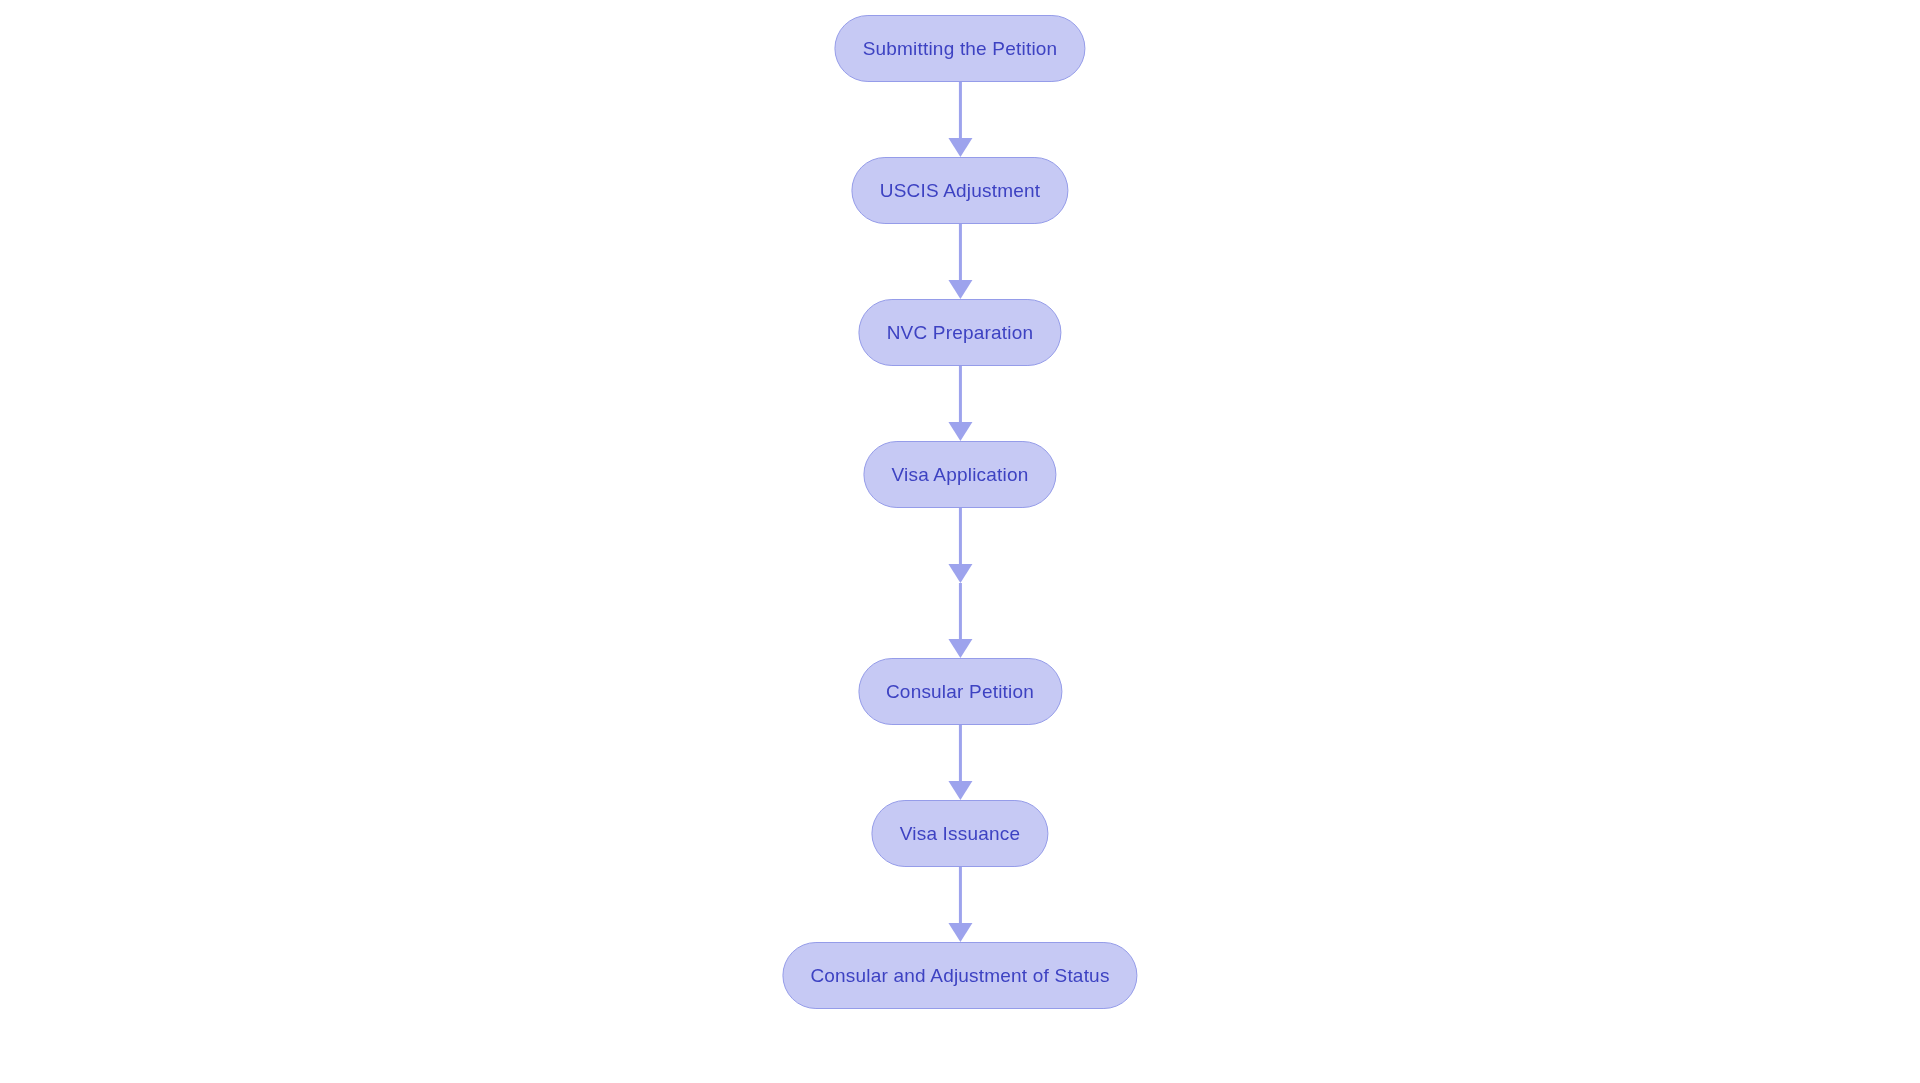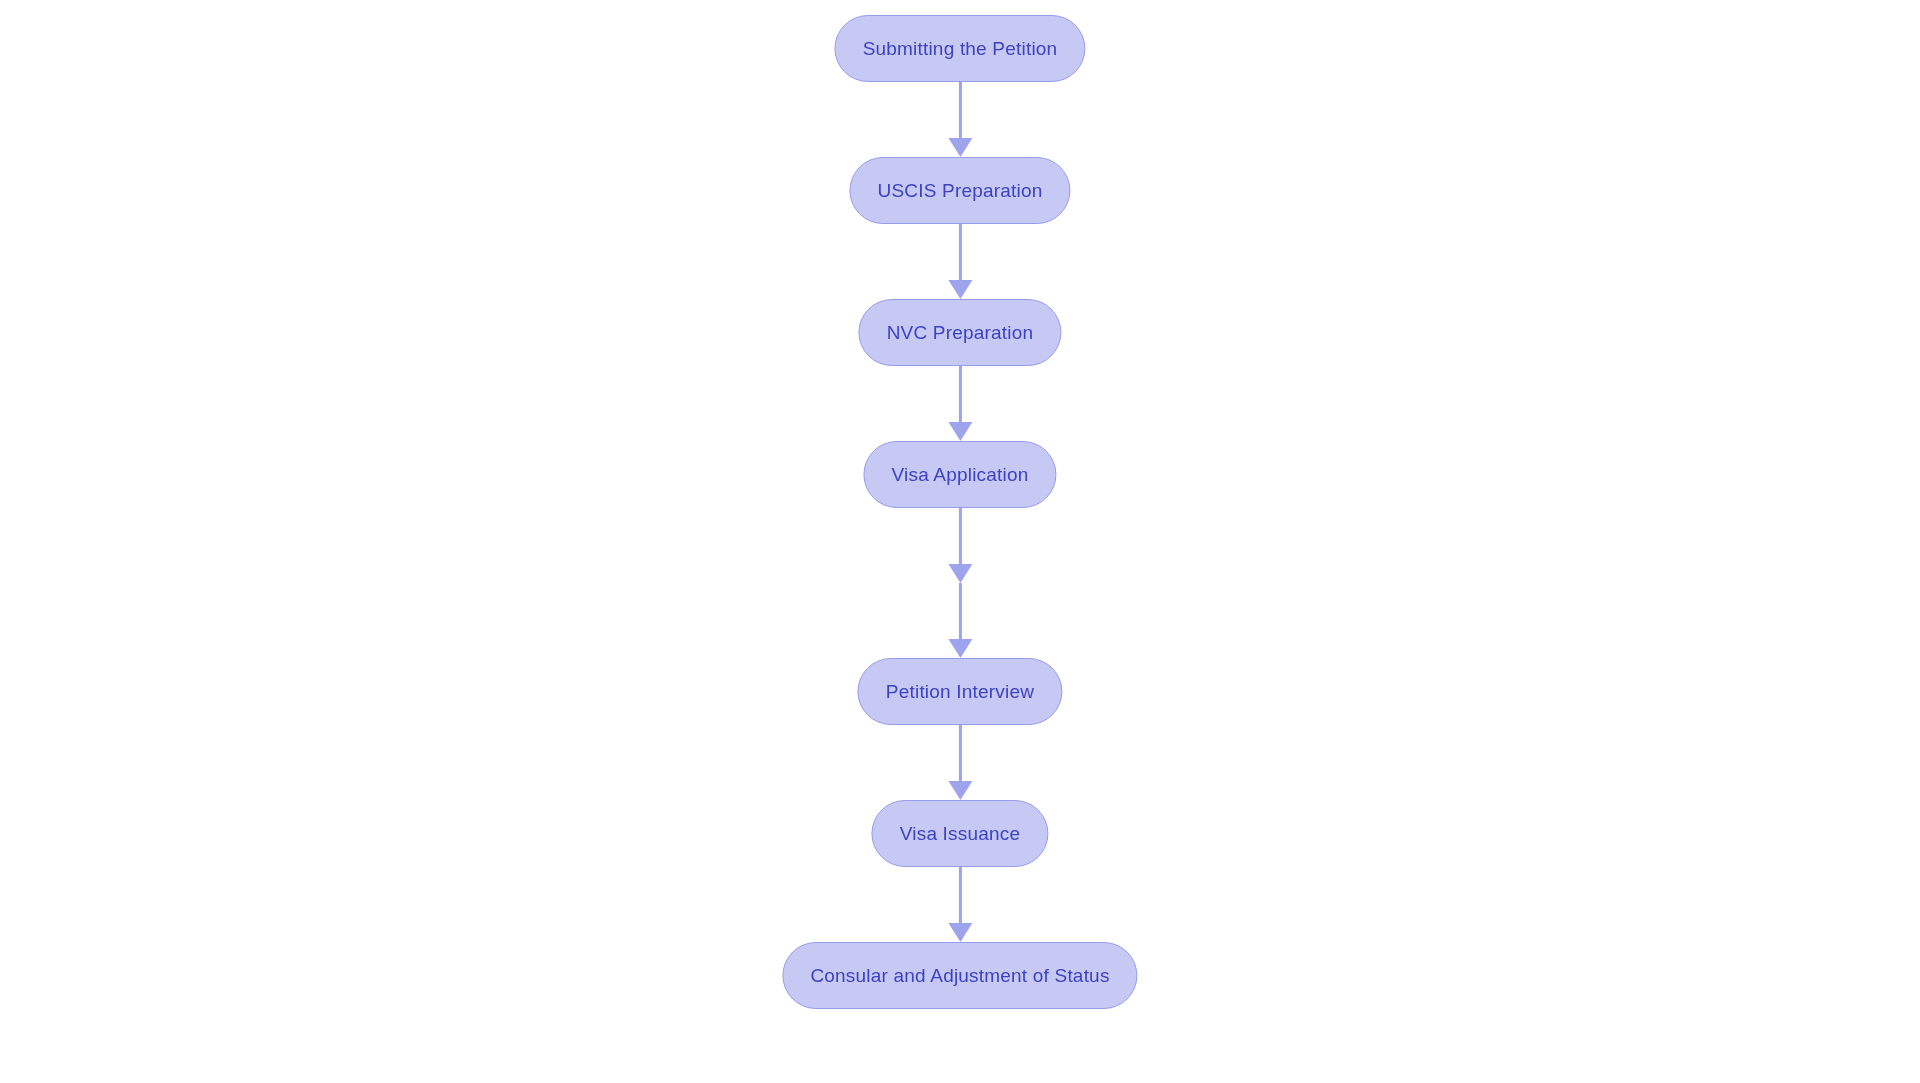--- a/index.html
+++ b/index.html
@@ -75,21 +75,21 @@
   <div class="flow-node">
     <span>Submitting the Petition</span>
   </div>
 
   <div class="connector">
     <div class="arrow-line"></div>
     <div class="arrow-head"></div>
   </div>
 
   <div class="flow-node">
-    <span>USCIS Preparation</span>
+    <span>USCIS Adjustment</span>
   </div>
 
   <div class="connector">
     <div class="arrow-line"></div>
     <div class="arrow-head"></div>
   </div>
 
   <div class="flow-node">
     <span>NVC Preparation</span>
   </div>
@@ -108,21 +108,21 @@
     <div class="arrow-head"></div>
   </div>
 
 
   <div class="connector">
     <div class="arrow-line"></div>
     <div class="arrow-head"></div>
   </div>
 
   <div class="flow-node">
-    <span>Petition Interview</span>
+    <span>Consular Petition</span>
   </div>
 
   <div class="connector">
     <div class="arrow-line"></div>
     <div class="arrow-head"></div>
   </div>
 
   <div class="flow-node">
     <span>Visa Issuance</span>
   </div>

